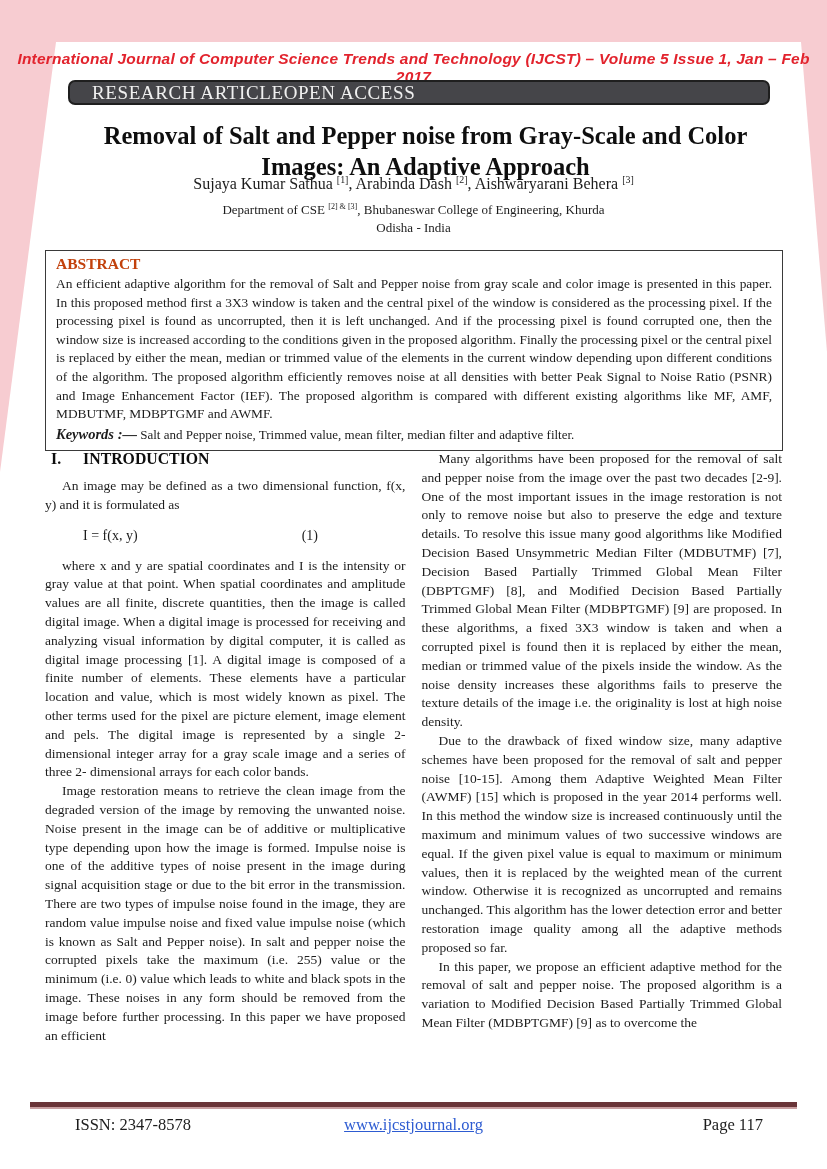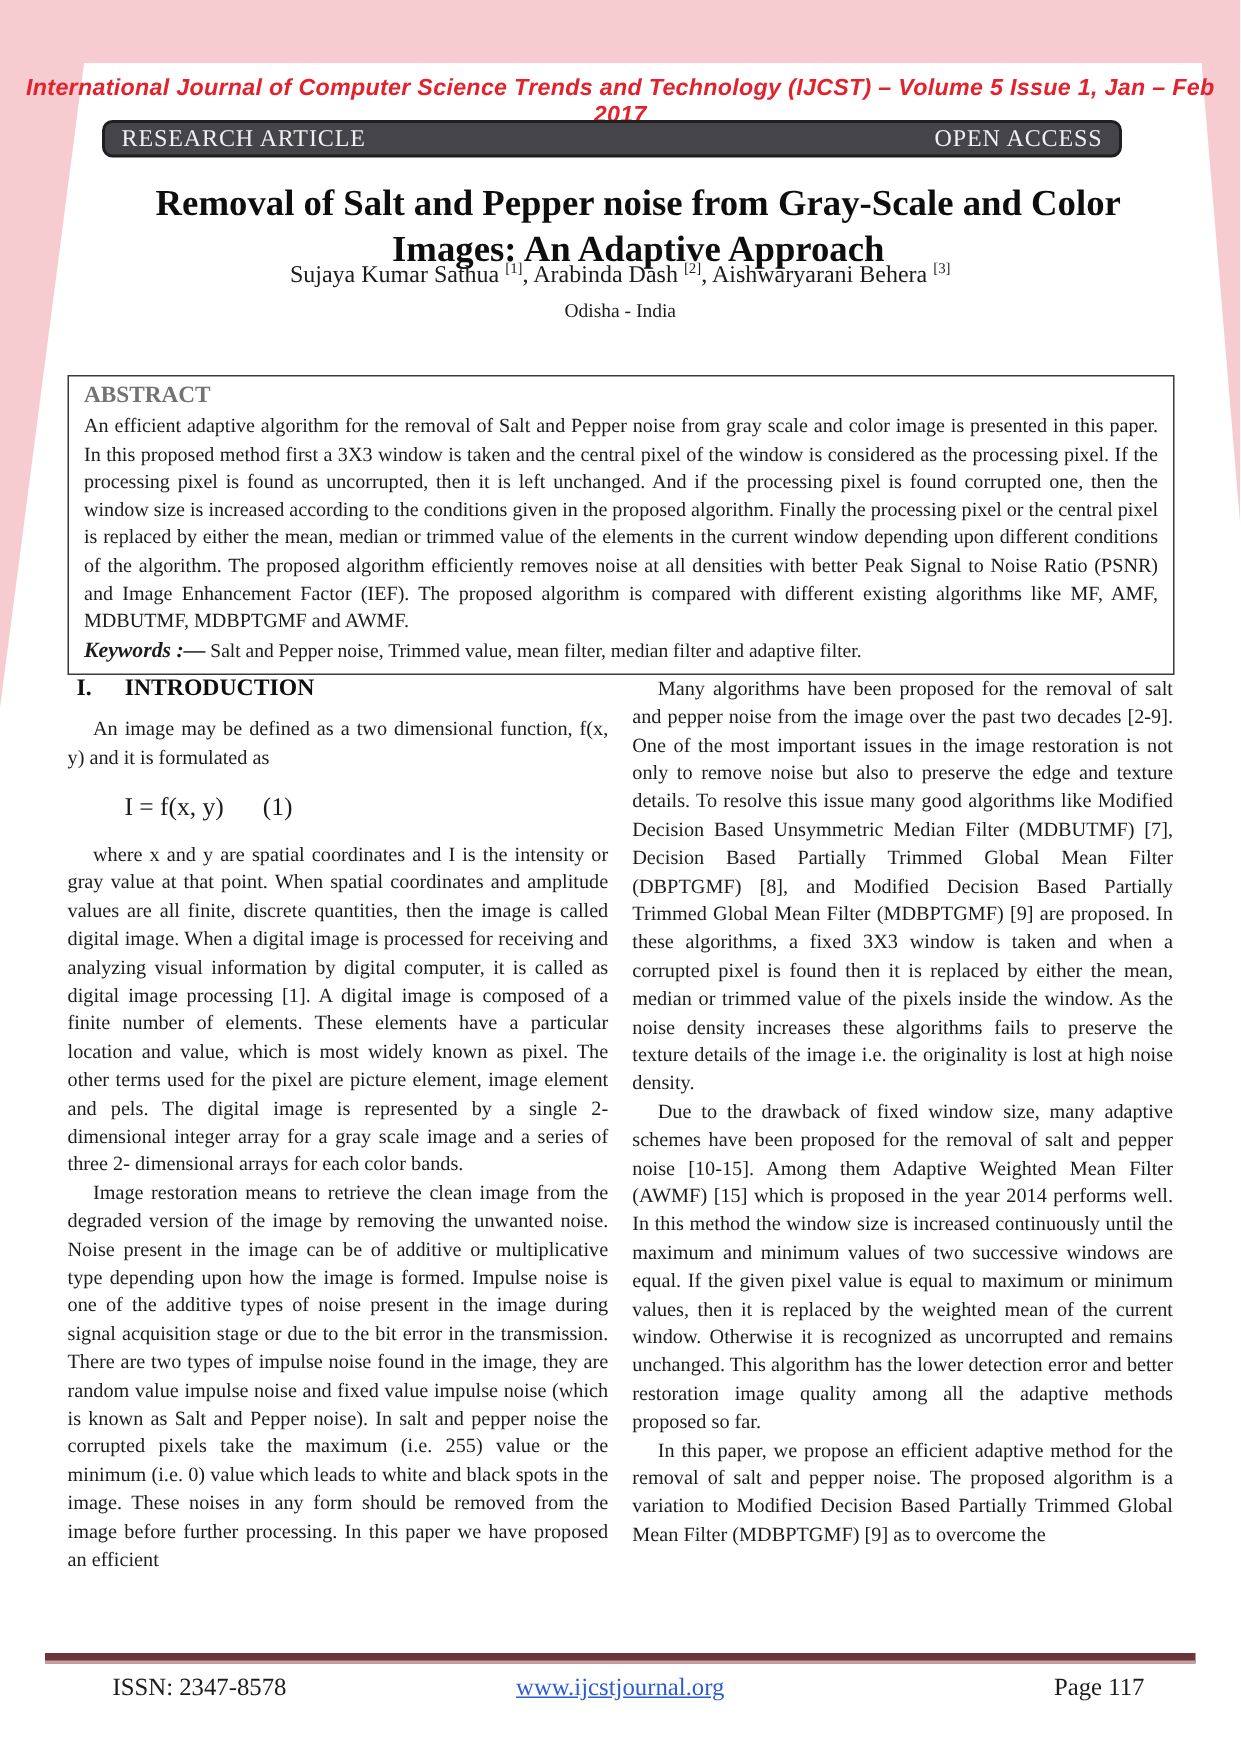--- a/index.html
+++ b/index.html
@@ -17,62 +17,62 @@
 
   .journal-line {
     position:absolute; top:50px; left:0; width:100%; text-align:center;
     font-family:"Liberation Sans","DejaVu Sans",sans-serif;
     font-style:italic; font-weight:bold; font-size:15.5px; color:#e2232d;
     letter-spacing:0.2px;
   }
   .type-bar {
     position:absolute; top:80px; left:68px; width:654px; height:21px;
     background:#454549; border:2px solid #1f1f1f; border-radius:7px;
-    display:flex; justify-content:space-between; align-items:center;
-    padding:0 11px; color:#f0f0f0; font-size:16px; letter-spacing:0.6px;
+    display:flex; align-items:center;
+    padding:0 22px; color:#f0f0f0; font-size:19px; letter-spacing:0.6px;
   }
   .title {
     position:absolute; top:108px; left:40px; width:747px; margin:12px;
     text-align:center; font-size:24.5px; font-weight:bold; line-height:31px;
     color:#0e0e0e;
   }
   .authors {
     position:absolute; top:174px; left:40px; width:747px;
     text-align:center; font-size:16px;
   }
   .authors sup, .affils sup { font-size:0.62em; }
   .affils {
     position:absolute; top:198px; left:40px; width:747px;
     text-align:center; font-size:13px; line-height:17.5px;
   }
 
   .abstract-box {
     position:absolute; top:250px; left:45px; width:716px;
     border:1.5px solid #3a3a3a; padding:3px 10px 6px 10px; background:#fff;
   }
-  .abstract-heading { font-size:15.5px; font-weight:bold; margin:1px 0 2px 0; color:#737373; }
+  .abstract-heading { font-size:15.5px; font-weight:bold; margin:1px 0 2px 0; color:#c2410c; }
   .abstract-text { font-size:13.4px; line-height:18.6px; text-align:justify; }
   .keywords-line { font-size:13px; line-height:18px; margin-top:1px; }
   .keywords-label { font-weight:bold; font-style:italic; font-size:14.5px; }
 
   .columns {
     position:absolute; top:450px; left:45px; width:737px;
     display:flex; gap:16px;
   }
   .col { flex:1; min-width:0; }
   .section-heading {
     display:flex; gap:22px; margin:0 0 9px 6px;
     font-size:15.8px; font-weight:bold; color:#0e0e0e;
   }
   .col p { margin:0; font-size:13.5px; line-height:18.8px; text-align:justify; text-indent:17px; }
   .col p.no-indent { text-indent:0; }
   .col p.gap-above { }
   .eq-row {
-    display:flex; 
-    margin:13px 0 13px 38px; width:235px; font-size:17px;gap:26px;
+    display:flex; justify-content:space-between;
+    margin:13px 0 13px 38px; width:235px; font-size:14px;gap:26px;
   }
 
   .footer-rule {
     position:absolute; top:1102px; left:30px; width:767px; height:5px;
     background:#6a3538; border-bottom:2px solid #c9a0a2;
   }
   .footer-row { position:absolute; top:1115px; left:0; width:100%; height:26px; font-size:16.5px; }
   .footer-issn { position:absolute; left:75px; top:0; }
   .footer-link {
     position:absolute; left:50%; transform:translateX(-50%); top:0;
@@ -99,20 +99,21 @@
   <h1 class="title">
     <span>Removal of Salt and Pepper noise from Gray-Scale and Color</span><br>
     <span>Images: An Adaptive Approach</span>
   </h1>
 
   <div class="authors">
     <span>Sujaya Kumar Sathua </span><sup>[1]</sup><span>, </span><span>Arabinda Dash </span><sup>[2]</sup><span>, </span><span>Aishwaryarani Behera </span><sup>[3]</sup>
   </div>
 
   <div class="affils">
+    <div><span>Department of CSE </span><sup>[2] &amp; [3]</sup><span>, Bhubaneswar College of Engineering, Khurda</span></div>
     <div>Odisha - India</div>
   </div>
 
   <div class="abstract-box">
     <div class="abstract-heading">ABSTRACT</div>
     <div class="abstract-text">An efficient adaptive algorithm for the removal of Salt and Pepper noise from gray scale and color image is presented in this paper. In this proposed method first a 3X3 window is taken and the central pixel of the window is considered as the processing pixel. If the processing pixel is found as uncorrupted, then it is left unchanged. And if the processing pixel is found corrupted one, then the window size is increased according to the conditions given in the proposed algorithm. Finally the processing pixel or the central pixel is replaced by either the mean, median or trimmed value of the elements in the current window depending upon different conditions of the algorithm. The proposed algorithm efficiently removes noise at all densities with better Peak Signal to Noise Ratio (PSNR) and Image Enhancement Factor (IEF). The proposed algorithm is compared with different existing algorithms like MF, AMF, MDBUTMF, MDBPTGMF and AWMF.</div>
     <div class="keywords-line">
       <span class="keywords-label">Keywords :—</span><span> Salt and Pepper noise, Trimmed value, mean filter, median filter and adaptive filter.</span>
     </div>
   </div>

